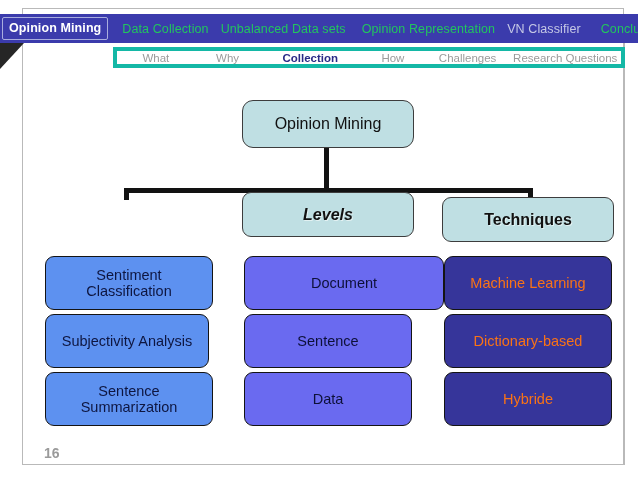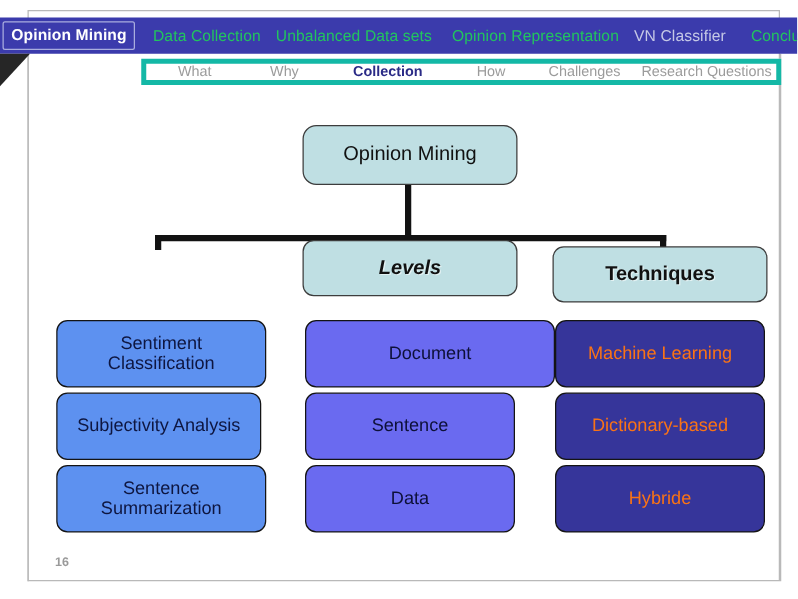--- a/index.html
+++ b/index.html
@@ -161,21 +161,21 @@
   .node.leaf .lbl { padding: 0 6px; }
 
   
   .conn { position: absolute; background: #121212; }
 
   
   .page-num {
     position: absolute;
     left: 44px;
     top: 445px;
-    font-size: 10px;
+    font-size: 14px;
     color: #9a9a9a;
     font-weight: bold;
   }
 </style>
 </head>
 <body>
 
 <div id="slide">
 
   <div class="slide-frame"></div>

